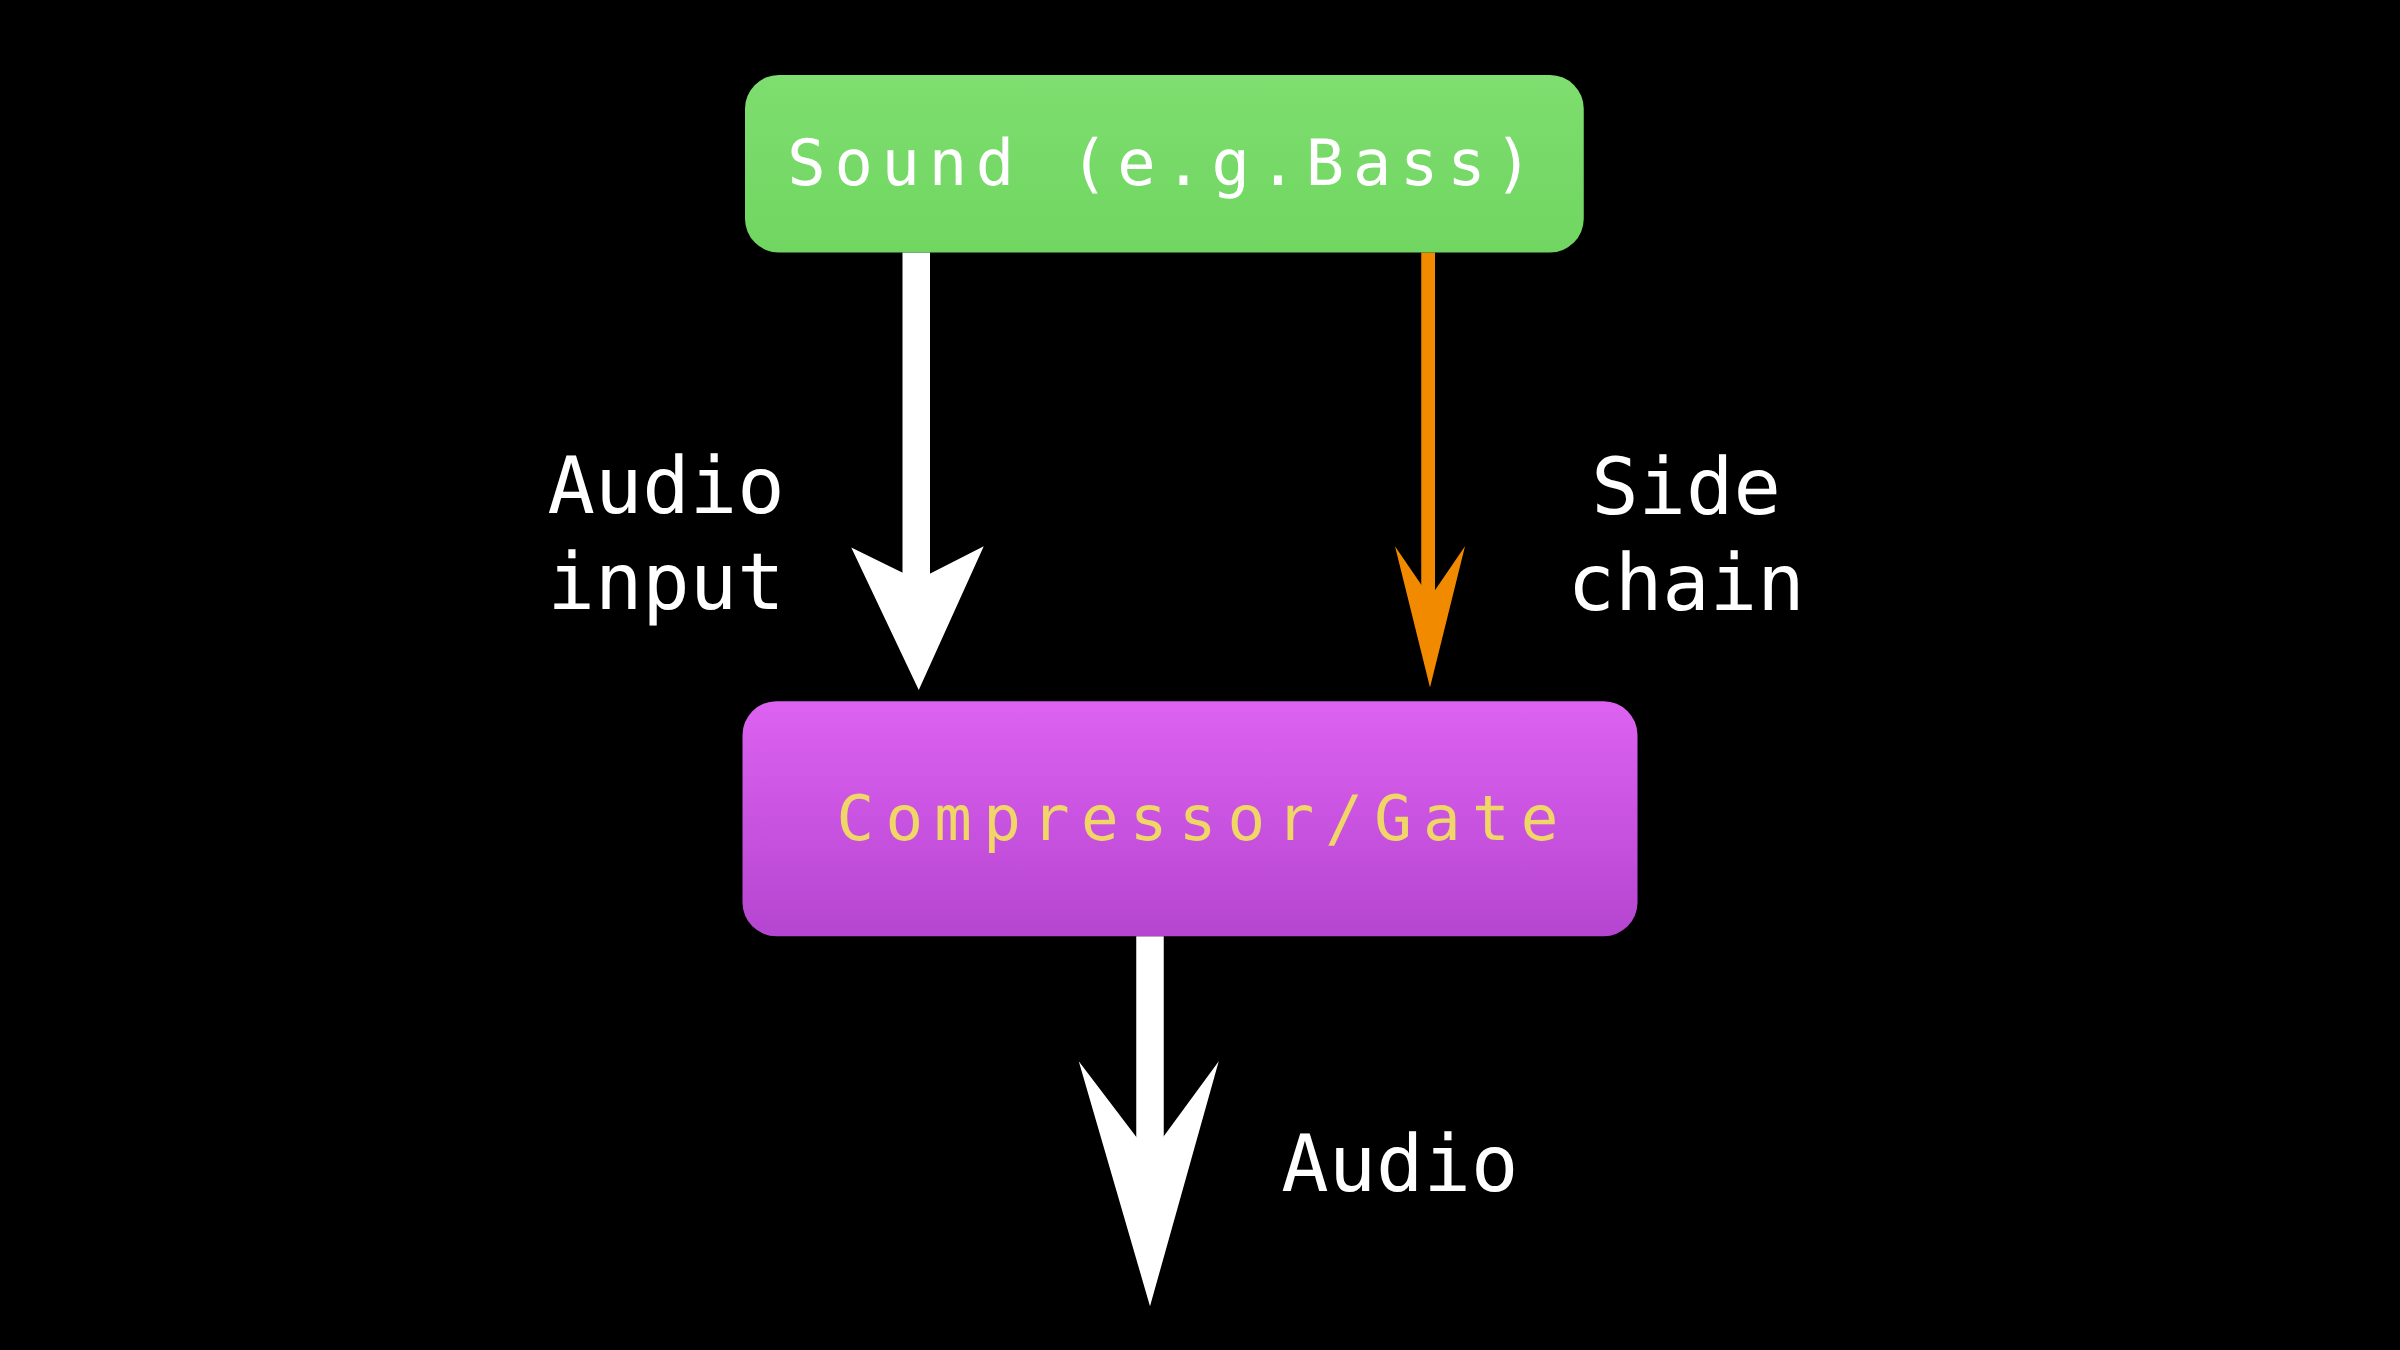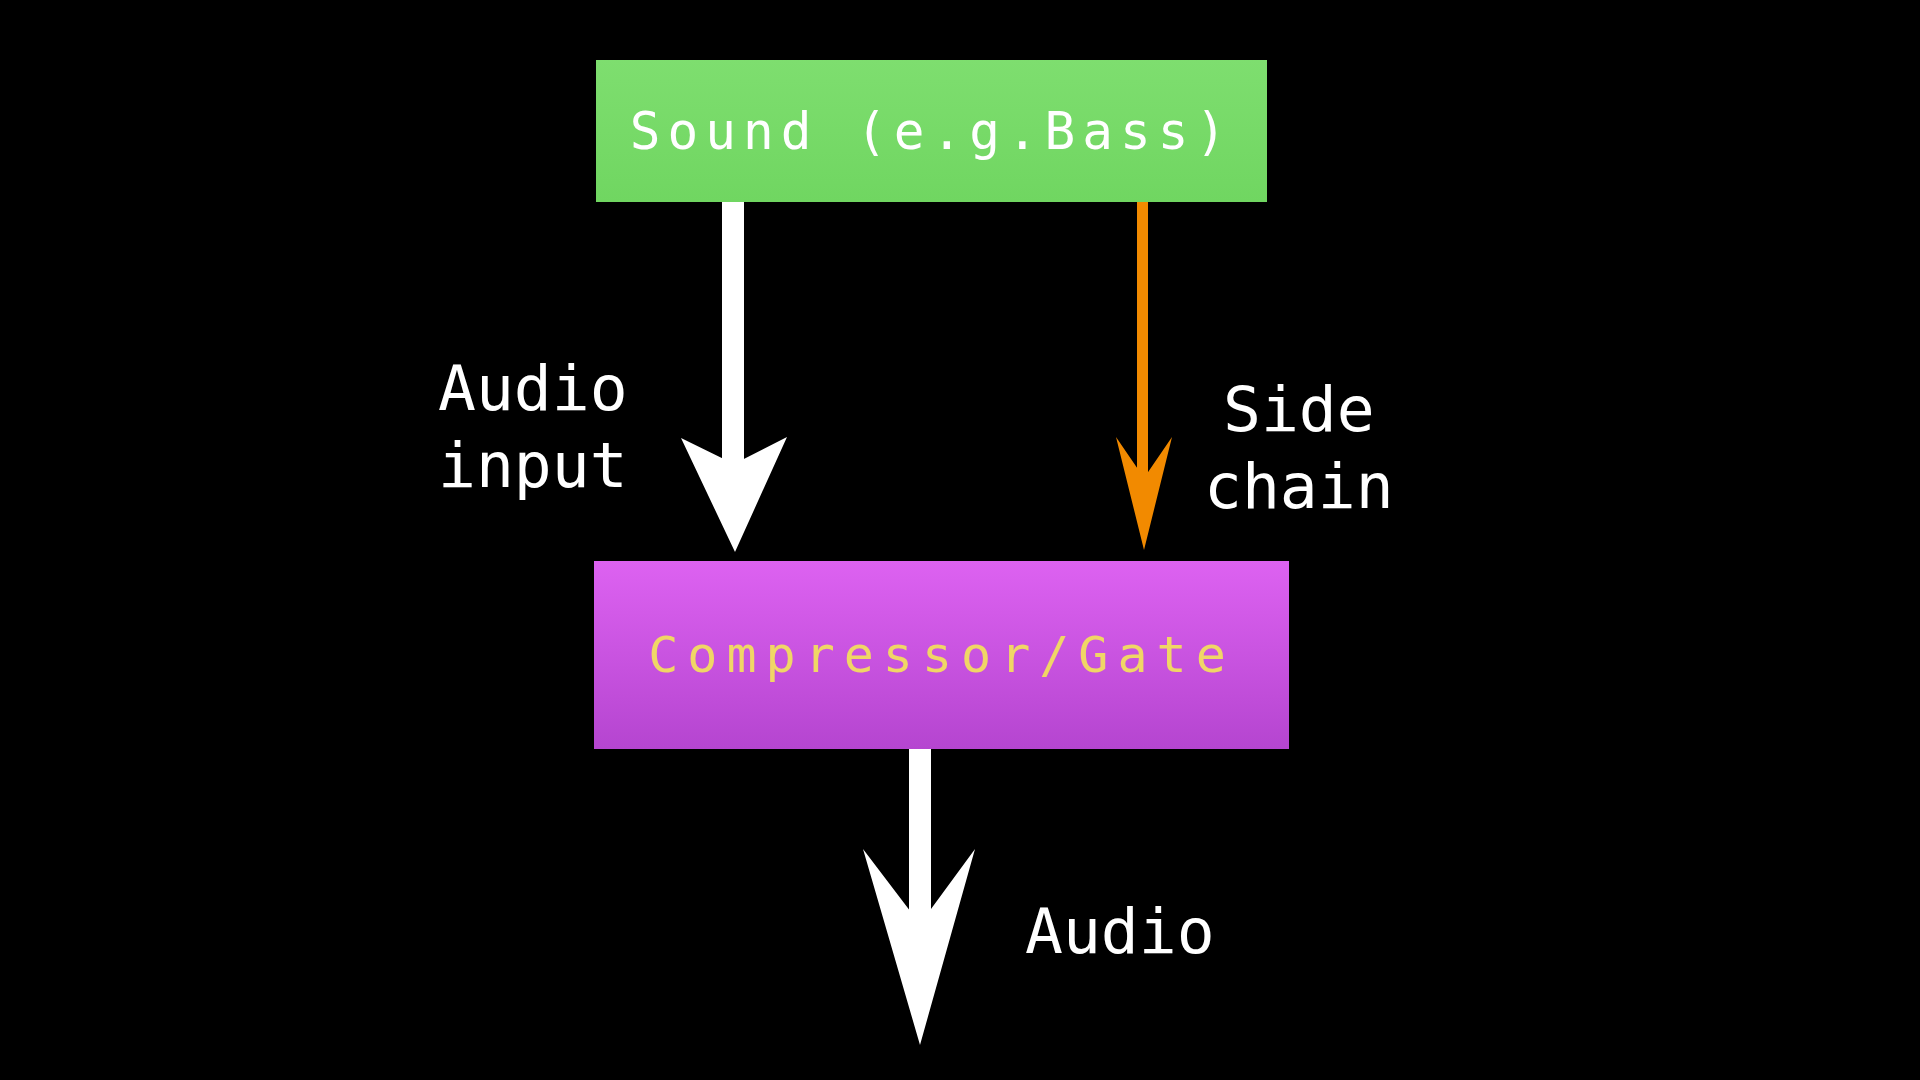--- a/index.html
+++ b/index.html
@@ -9,38 +9,39 @@
     background:#000;
     overflow:hidden;
     font-family:"DejaVu Sans Mono", monospace;
   }
   .arrows{position:absolute;left:0;top:0;width:1920px;height:1080px;}
   .node{
     position:absolute;
     display:flex;align-items:center;justify-content:center;
     text-align:center;
     white-space:nowrap;
+    border-radius:27px;
   }
   .node.source{
     left:596px;top:60px;width:671px;height:142px;
     font-size:51px;letter-spacing:7px;
   }
   .node.processor{
     left:594px;top:561px;width:695px;height:188px;
-    font-size:50px;letter-spacing:9px;
+    font-size:50px;letter-spacing:9px;padding-left:21px;
   }
   .edge-label{
     position:absolute;
     font-size:63px;line-height:77px;letter-spacing:0;
     color:#fff;
     white-space:nowrap;
     text-align:center;
   }
   .edge-label.audio-input{left:438px;top:350px;}
-  .edge-label.side-chain{left:1204px;top:351px;margin-top:20px;}
+  .edge-label.side-chain{left:1254px;top:351px;}
   .edge-label.audio-output{left:1025px;top:893px;}
 </style>
 </head>
 <body>
 
 <div class="stage" style="background: rgb(0, 0, 0);">
 
   <svg class="arrows" viewBox="0 0 1920 1080" aria-hidden="true">
 
     <g>

